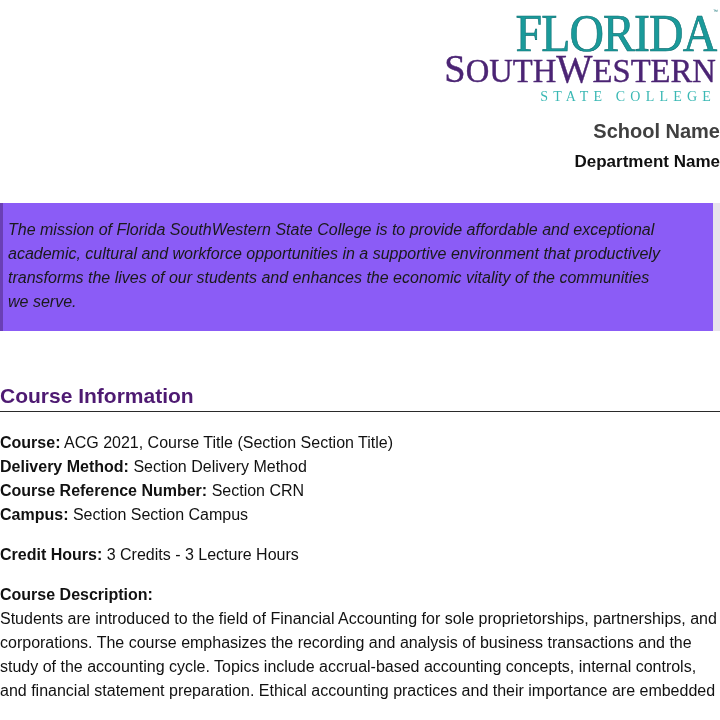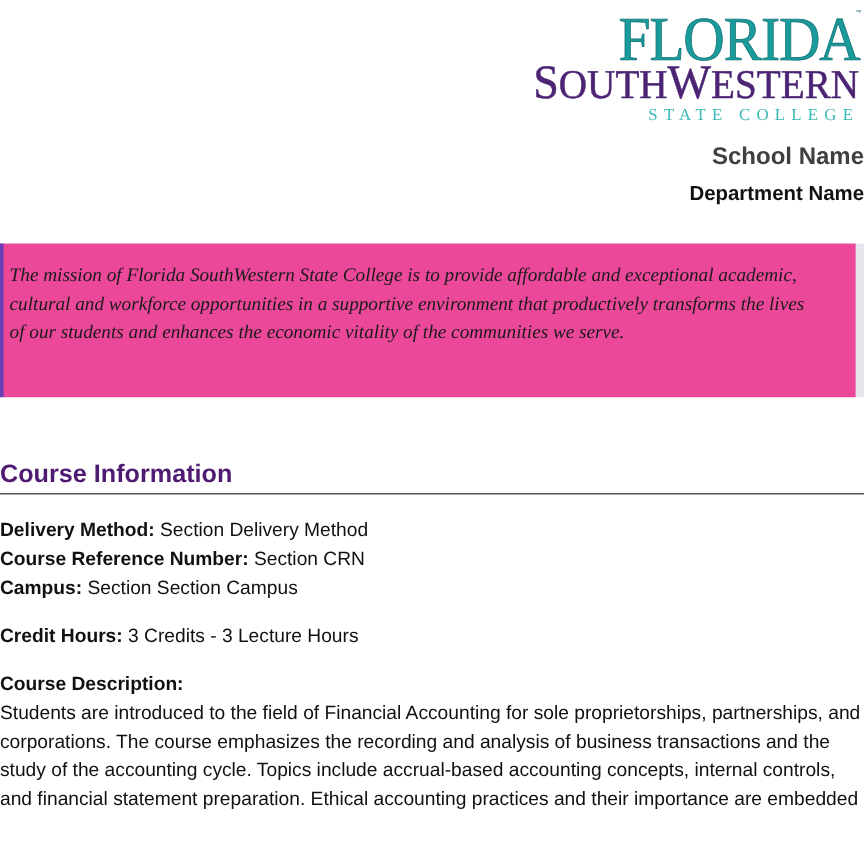--- a/index.html
+++ b/index.html
@@ -93,29 +93,28 @@
       font-weight: bold;
       color: #111111;
       margin: 0;
     }
     .mission {
       position: absolute;
       left: 0;
       top: 203px;
       width: 713px;
       height: 128px;
-      background: #ec4899;
+      background: #8b5cf6;
       border-left: 3px solid #6a3fb5;
       box-sizing: border-box;
       padding: 15px 40px 0 5px;
       font-style: italic;
       font-size: 16px;
       line-height: 24px;
       color: #1a1a1a;
-      font-family: Liberation Serif, serif;
     }
     .mission-wrap {
       position: absolute;
       left: 0; top: 203px; width: 720px; height: 128px;
       background: #e8e4ec;
     }
     .section-title {
       position: absolute;
       left: 0;
       top: 384px;
@@ -166,20 +165,21 @@
 
 <div class="mission-wrap"></div>
 <div class="mission">
   <span>The mission of Florida SouthWestern State College is to provide affordable and exceptional academic, cultural and workforce opportunities in a supportive environment that productively transforms the lives of our students and enhances the economic vitality of the communities we serve.</span>
 </div>
 
 <h2 class="section-title">Course Information</h2>
 <div class="section-rule"></div>
 
 <div class="info">
+  <div class="row"><span class="lbl">Course:</span> <span>ACG 2021, Course Title (Section Section Title)</span></div>
   <div class="row"><span class="lbl">Delivery Method:</span> <span>Section Delivery Method</span></div>
   <div class="row"><span class="lbl">Course Reference Number:</span> <span>Section CRN</span></div>
   <div class="row"><span class="lbl">Campus:</span> <span>Section Section Campus</span></div>
   <div class="gap"></div>
   <div class="row"><span class="lbl">Credit Hours:</span> <span>3 Credits - 3 Lecture Hours</span></div>
   <div class="gap"></div>
   <div class="desc-label">Course Description:</div>
   <div class="desc">Students are introduced to the field of Financial Accounting for sole proprietorships, partnerships, and corporations. The course emphasizes the recording and analysis of business transactions and the study of the accounting cycle. Topics include accrual-based accounting concepts, internal controls, and financial statement preparation. Ethical accounting practices and their importance are embedded</div>
 </div>
 

